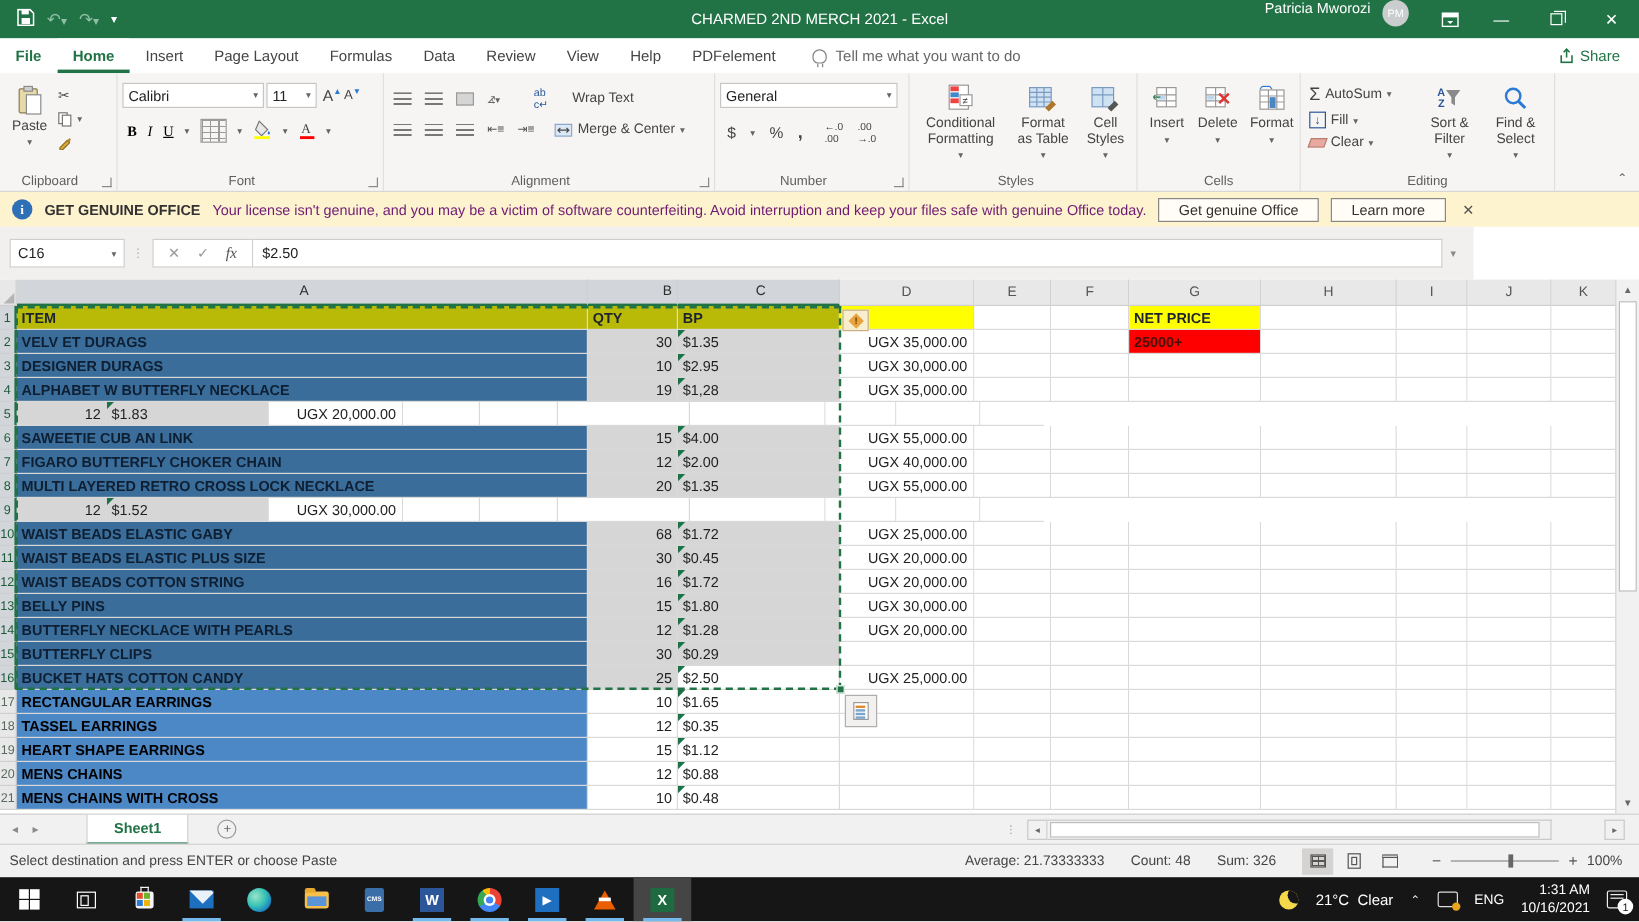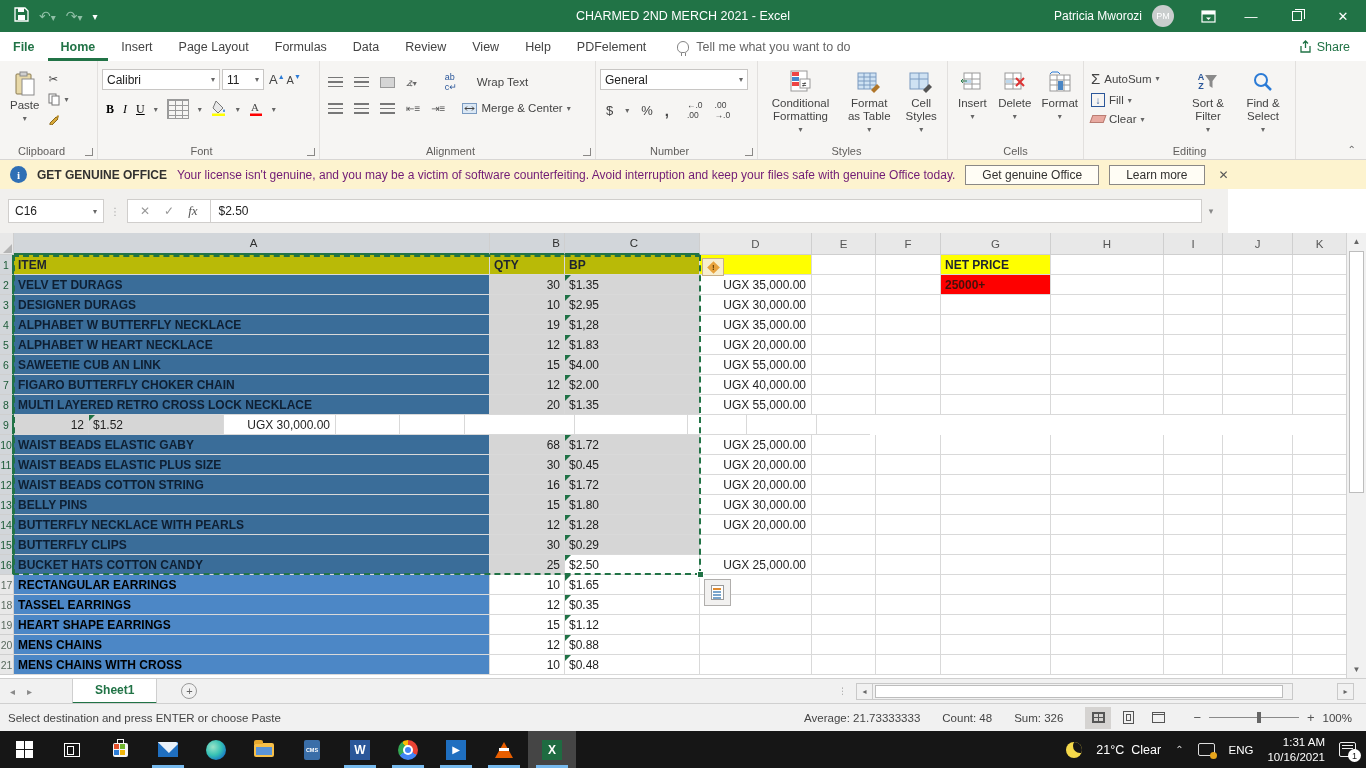--- a/index.html
+++ b/index.html
@@ -7,21 +7,21 @@
   body { font-family:"Liberation Sans", sans-serif; font-size:12px; background:#fff; }
   #app { position:relative; width:1366px; height:768px; background:#fff; overflow:hidden; }
 
   
   .titlebar { position:absolute; top:0; left:0; width:1366px; height:32px; background:#217346; color:#fff; display:flex; align-items:center; }
   .qat { display:flex; align-items:center; gap:10px; padding-left:14px; width:200px; }
   .qat .qbtn { color:#fff; font-size:14px; }
   .qat .dim { color:#8fbfa6; }
   .qat .tiny { font-size:10px; }
   .tb-title { position:absolute; left:0; right:0; text-align:center; font-size:12.5px; color:#fff; pointer-events:none; }
-  .tb-right { margin-left:auto; display:flex; align-items:center; height:32px; }
+  .tb-right { margin-left:auto; display:flex; height:32px; }
   .tb-user { font-size:12px; margin-right:10px; }
   .avatar { width:22px; height:22px; border-radius:50%; background:#c9cdcd; color:#fff; font-size:9px; display:flex; align-items:center; justify-content:center; margin-right:14px; }
   .winbtn { width:46px; height:32px; display:flex; align-items:center; justify-content:center; color:#fff; font-size:13px; }
   .ribbon-display { width:40px; }
   .restore-glyph { width:10px; height:10px; border:1px solid #fff; position:relative; }
   .restore-glyph:before { content:""; position:absolute; left:2px; top:-3px; width:9px; height:9px; border:1px solid #fff; border-left:none; border-bottom:none; }
 
   
   .tabrow { position:absolute; top:32px; left:0; width:1366px; height:29px; background:#fff; display:flex; align-items:center; }
   .rtab { padding:0 13px; height:29px; display:flex; align-items:center; color:#444; font-size:12.5px; }
@@ -683,23 +683,20 @@
             <span></span>
           </div>
           <div class="cell cK wht">
             <span></span>
           </div>
         </div>
         <div class="grow">
           <div class="cell gut sel">
             <span>5</span>
           </div>
-          <div class="cell cA aSel">
-            <span>ALPHABET W HEART NECKLACE</span>
-          </div>
           <div class="cell cB gray">
             <span>12</span>
           </div>
           <div class="cell cC gray">
             <span class="tri"></span>
             <span>$1.83</span>
           </div>
           <div class="cell cD wht">
             <span>UGX 20,000.00</span>
           </div>

